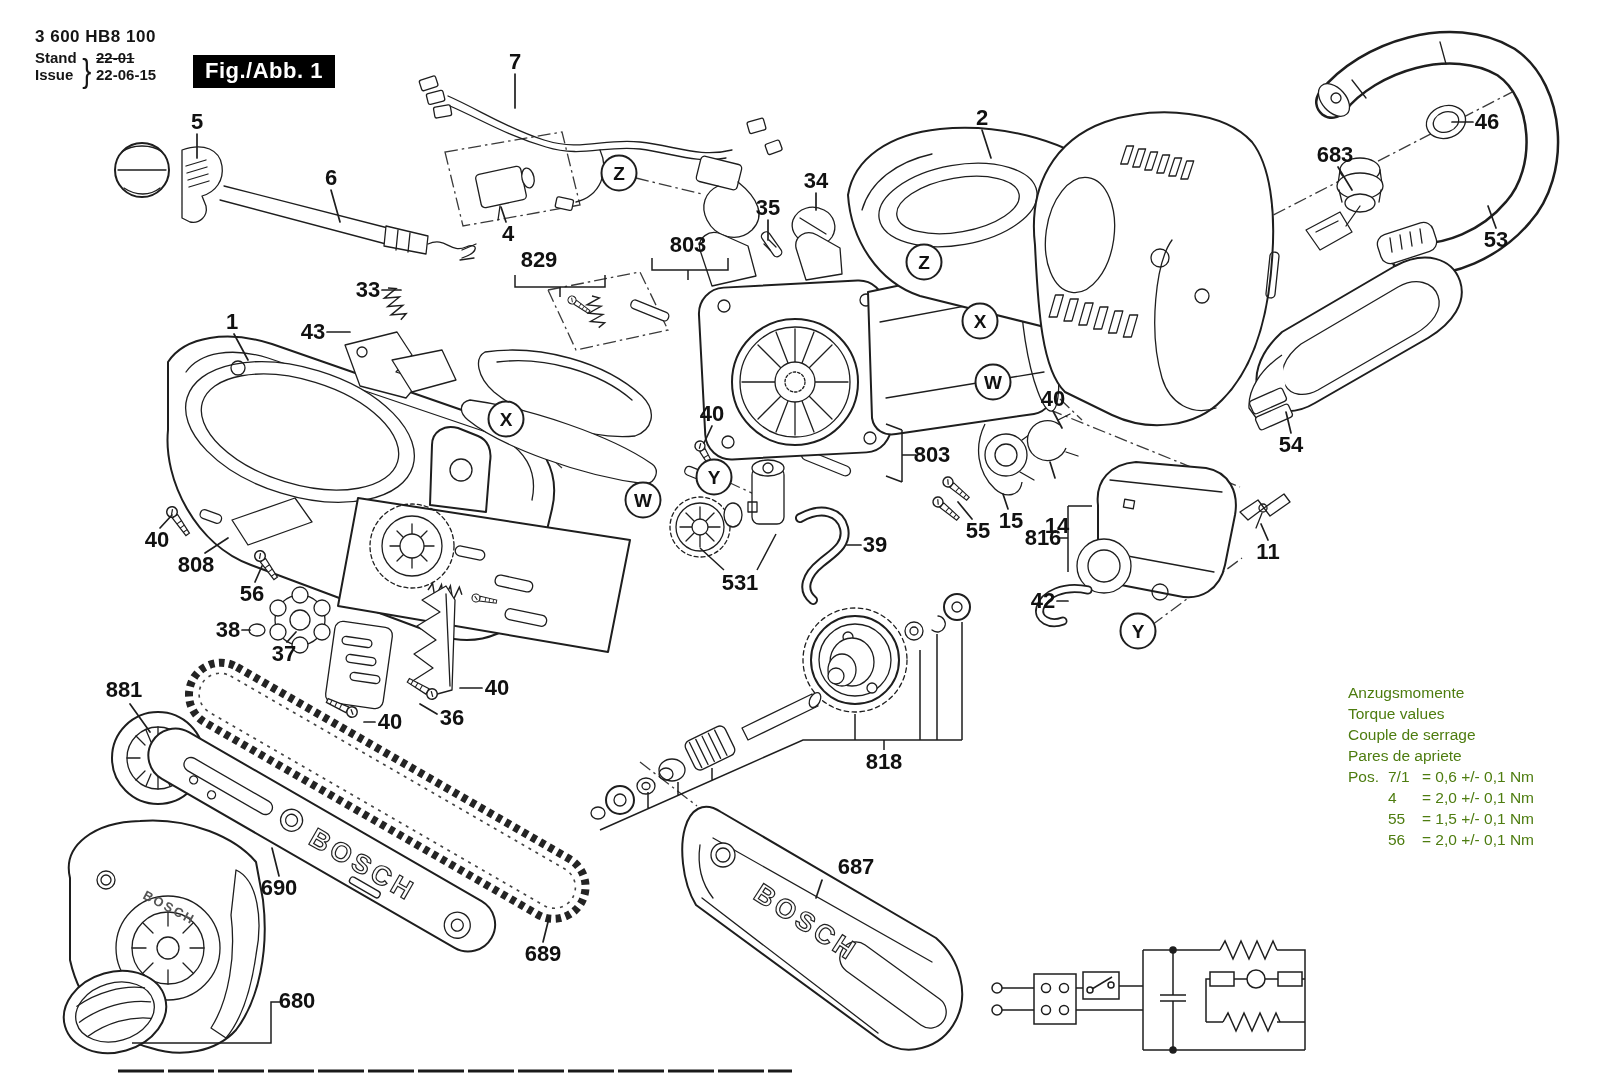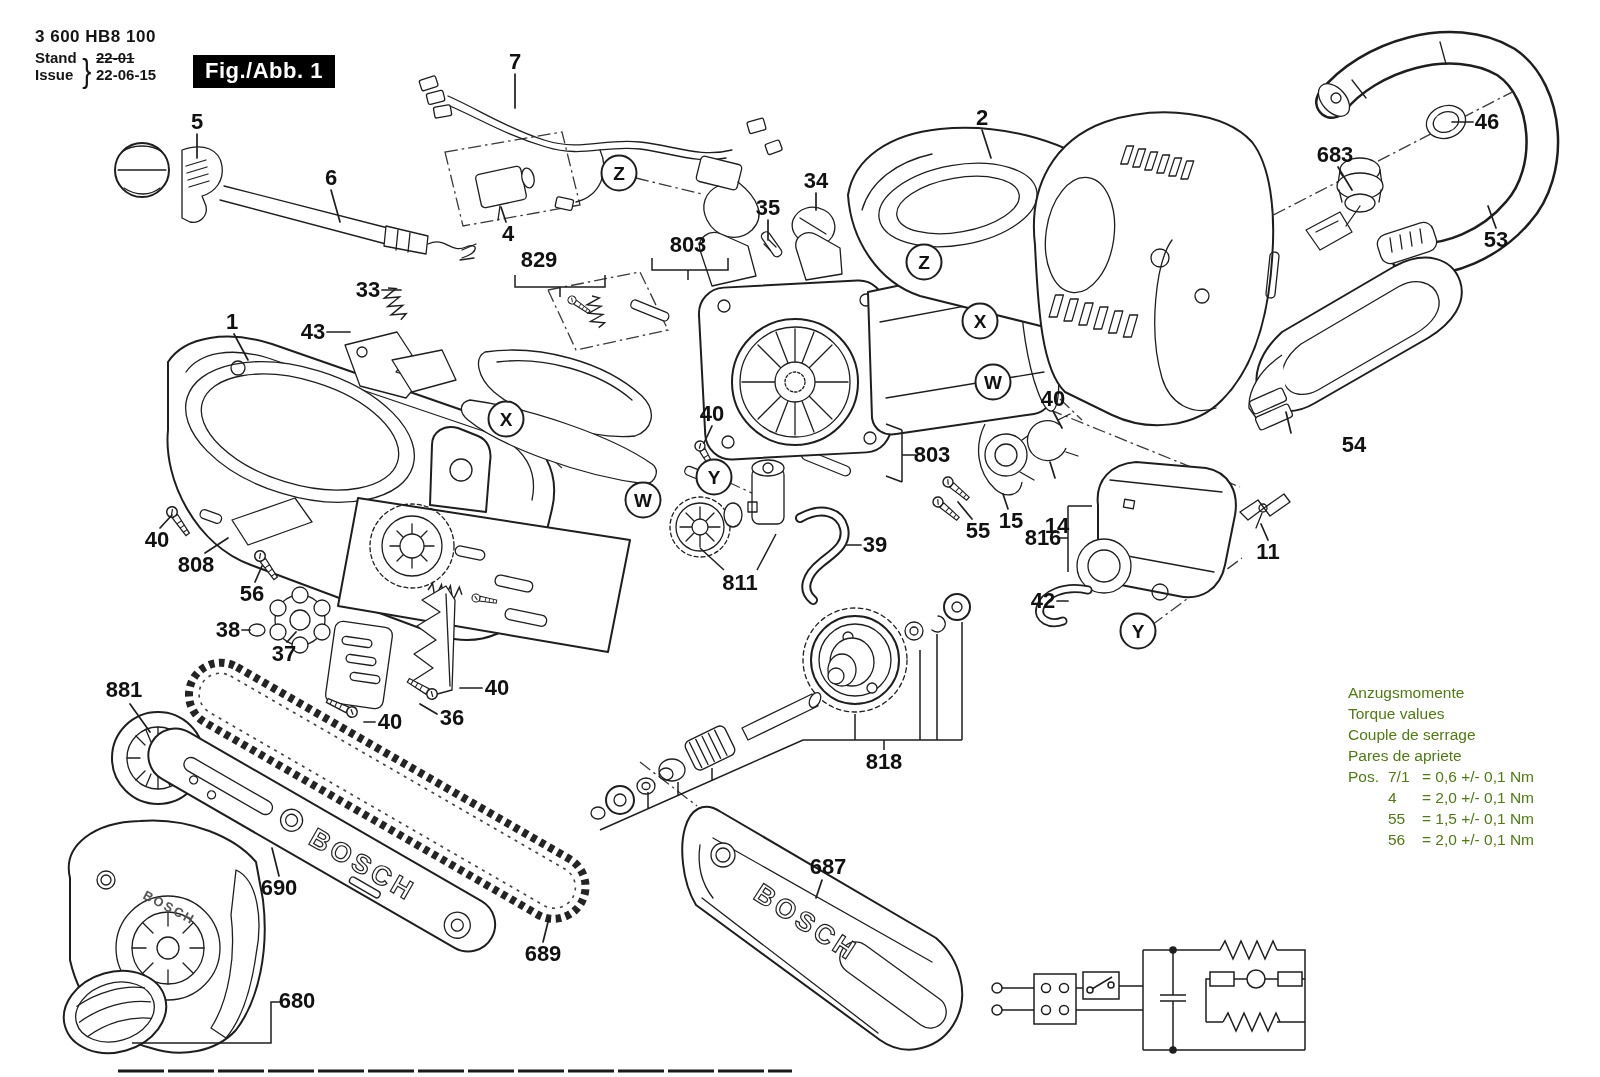--- a/index.html
+++ b/index.html
@@ -608,37 +608,37 @@
       <span class="callout" style="left: 688px; top: 245px;">803</span>
       <span class="callout" style="left: 368px; top: 290px;">33</span>
       <span class="callout" style="left: 313px; top: 332px;">43</span>
       <span class="callout" style="left: 232px; top: 322px;">1</span>
       <span class="callout" style="left: 768px; top: 208px;">35</span>
       <span class="callout" style="left: 816px; top: 181px;">34</span>
       <span class="callout" style="left: 982px; top: 118px;">2</span>
       <span class="callout" style="left: 1487px; top: 122px;">46</span>
       <span class="callout" style="left: 1335px; top: 155px;">683</span>
       <span class="callout" style="left: 1496px; top: 240px;">53</span>
-      <span class="callout" style="left: 1354px; top: 445px;">54</span>
+      <span class="callout" style="left: 1291px; top: 445px;">54</span>
       <span class="callout" style="left: 157px; top: 540px;">40</span>
       <span class="callout" style="left: 196px; top: 565px;">808</span>
       <span class="callout" style="left: 252px; top: 594px;">56</span>
       <span class="callout" style="left: 228px; top: 630px;">38</span>
       <span class="callout" style="left: 284px; top: 654px;">37</span>
       <span class="callout" style="left: 124px; top: 690px;">881</span>
       <span class="callout" style="left: 390px; top: 722px;">40</span>
       <span class="callout" style="left: 452px; top: 718px;">36</span>
       <span class="callout" style="left: 497px; top: 688px;">40</span>
       <span class="callout" style="left: 279px; top: 888px;">690</span>
       <span class="callout" style="left: 543px; top: 954px;">689</span>
       <span class="callout" style="left: 297px; top: 1001px;">680</span>
-      <span class="callout" style="left: 828px; top: 867px;">687</span>
+      <span class="callout" style="left: 856px; top: 867px;">687</span>
       <span class="callout" style="left: 712px; top: 414px;">40</span>
       <span class="callout" style="left: 932px; top: 455px;">803</span>
-      <span class="callout" style="left: 740px; top: 583px;">811</span>
+      <span class="callout" style="left: 740px; top: 583px;">531</span>
       <span class="callout" style="left: 875px; top: 545px;">39</span>
       <span class="callout" style="left: 884px; top: 762px;">818</span>
       <span class="callout" style="left: 1053px; top: 399px;">40</span>
       <span class="callout" style="left: 1057px; top: 490px; margin-top: 36px;">14</span>
       <span class="callout" style="left: 978px; top: 531px;">55</span>
       <span class="callout" style="left: 1011px; top: 521px;">15</span>
       <span class="callout" style="left: 1043px; top: 538px; text-align: right;">816</span>
       <span class="callout" style="left: 1268px; top: 552px;">11</span>
       <span class="callout" style="left: 1043px; top: 601px;">42</span>
       <div class="marker" style="left: 619px; top: 173px;">Z</div>

